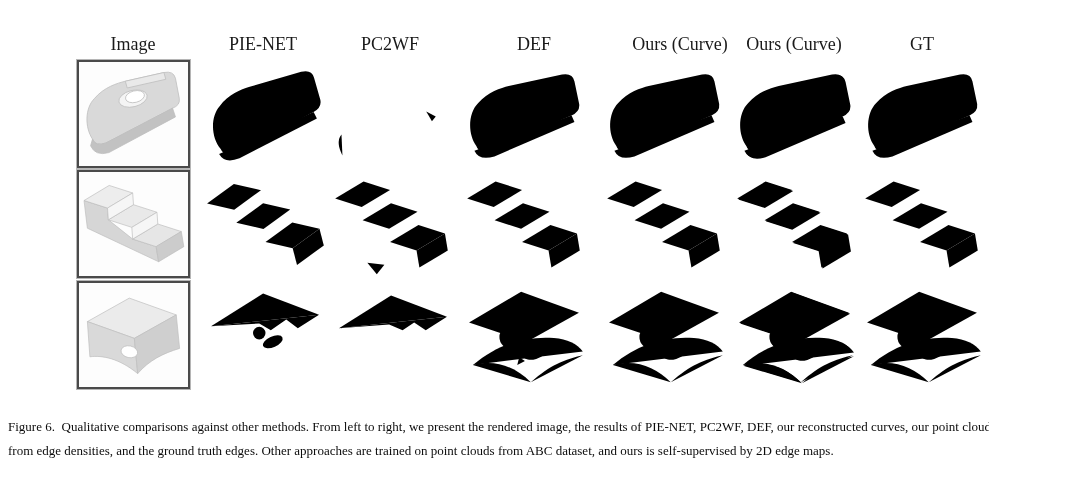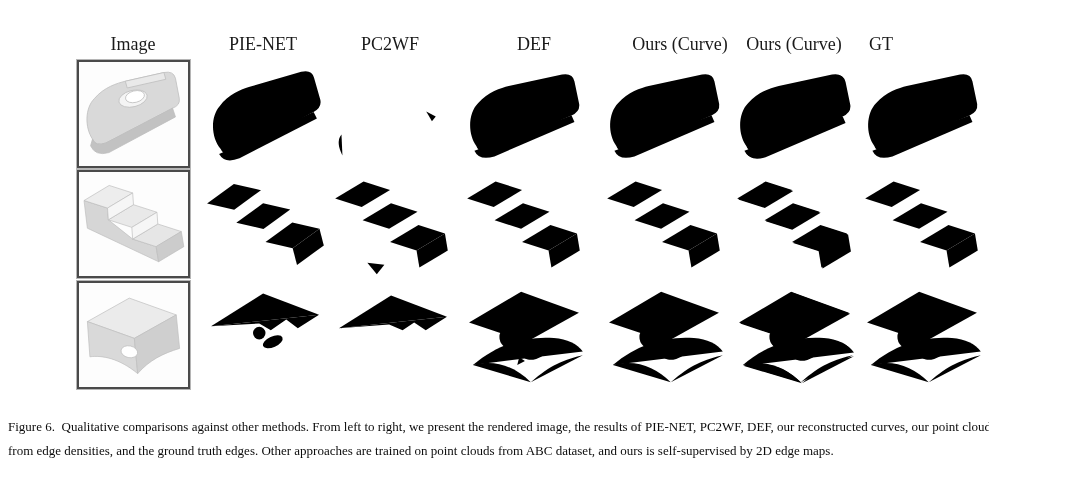--- a/index.html
+++ b/index.html
@@ -108,21 +108,21 @@
       </symbol>
     </defs>
   </svg>
 
   <div class="colhead" style="left:133px">Image</div>
   <div class="colhead" style="left:263px">PIE-NET</div>
   <div class="colhead" style="left:390px">PC2WF</div>
   <div class="colhead" style="left:534px">DEF</div>
   <div class="colhead" style="left:680px">Ours (Curve)</div>
   <div class="colhead" style="left:794px">Ours (Curve)</div>
-  <div class="colhead" style="left:881px">GT</div>
+  <div class="colhead" style="left:922px">GT</div>
 
   <div class="imgbox" style="top:60px">
     <svg viewBox="0 0 113 104" class="render">
       <path d="M14,78 C6,66 6,46 16,36 C26,24 40,20 48,18 L88,9 Q98,7 100,15 L104,36 Q105,43 97,46 L28,82 Q17,86 14,78 Z" fill="#d9d9d9"></path>
       <path d="M97,46 L100,55 L31,92 Q17,96 12,85 L14,78 Q17,86 28,82 Z" fill="#c2c2c2"></path>
       <path d="M48,18 L88,9 L90,16 L50,25 Z" fill="#e9e9e9"></path>
       <ellipse cx="56" cy="36" rx="15" ry="8.5" transform="rotate(-14 56 36)" fill="#f4f4f4"></ellipse>
       <ellipse cx="58" cy="34" rx="10" ry="6" transform="rotate(-14 58 34)" fill="#ffffff"></ellipse>
     </svg>
   </div>

